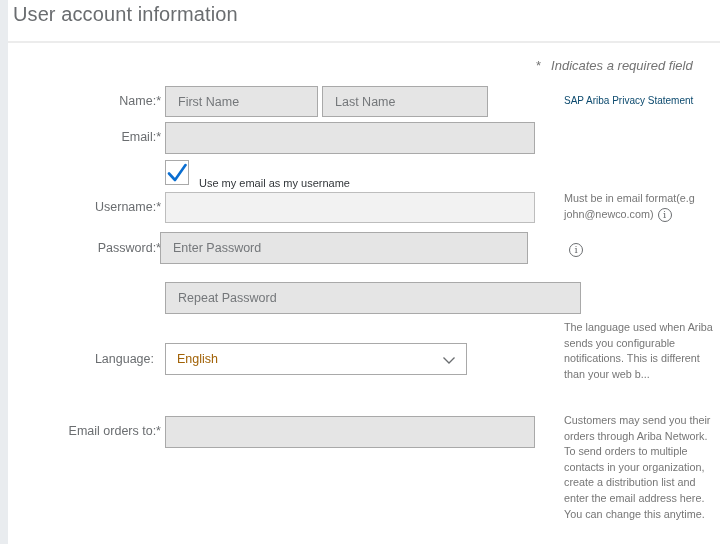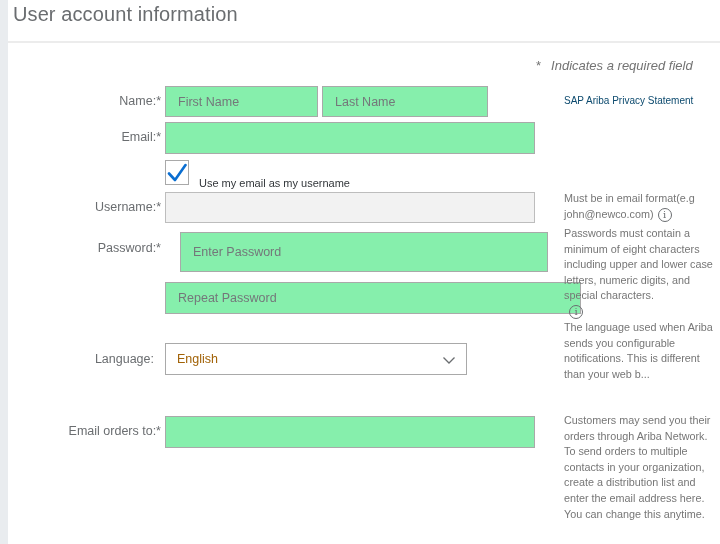--- a/index.html
+++ b/index.html
@@ -5,21 +5,21 @@
   * { box-sizing: border-box; margin: 0; padding: 0; }
   html, body { width: 720px; height: 544px; overflow: hidden; background: #ffffff; }
   body { position: relative; font-family: "Liberation Sans", "DejaVu Sans", sans-serif; color: #32363a; }
   .left-strip { position: absolute; left: 0; top: 0; width: 8px; height: 544px; background: #e9ecef; }
   .title { position: absolute; left: 13px; top: 3px; font-size: 20px; color: #6a6d70; font-weight: normal; letter-spacing: 0.1px; }
   .divider { position: absolute; left: 8px; top: 41px; width: 712px; height: 2px; background: #ececec; }
   .req-note { position: absolute; left: 536px; top: 58px; font-size: 13px; font-style: italic; color: #737373; white-space: nowrap; }
   .req-note .star { font-style: normal; margin-right: 10px; }
   .privacy-link { position: absolute; left: 564px; top: 93px; width: 140px; font-size: 10px; line-height: 16px; color: #0c4a6e; text-decoration: none; cursor: pointer; }
   .label { position: absolute; font-size: 12.5px; color: #6a6d70; text-align: center; white-space: nowrap; }
-  .field { position: absolute; border: 1px solid #a9a9a9; background: #86efac; font-size: 12.5px; color: #6a6d70; padding-left: 12px; display: flex; align-items: center; font-family: "Liberation Sans", "DejaVu Sans", sans-serif; outline: none; }
+  .field { position: absolute; border: 1px solid #a9a9a9; background: #e5e5e5; font-size: 12.5px; color: #6a6d70; padding-left: 12px; display: flex; align-items: center; font-family: "Liberation Sans", "DejaVu Sans", sans-serif; outline: none; }
   .field::placeholder { color: #74777a; }
   .field.disabled { background: #f2f2f2; border-color: #bdbdbd; }
   .checkbox { position: absolute; left: 165px; top: 160px; width: 24px; height: 25px; border: 1px solid #a9a9a9; background: #fff; display: flex; align-items: center; justify-content: center; cursor: pointer; }
   .checkbox svg { width: 20px; height: 20px; }
   .cb-label { position: absolute; left: 199px; top: 165px; font-size: 11px; color: #32363a; white-space: nowrap; margin-top: 12px; }
   .select { position: absolute; left: 165px; top: 343px; width: 302px; height: 32px; border: 1px solid #a9a9a9; background: #fff; padding-left: 11px; font-size: 12.5px; color: #a16207; display: flex; align-items: center; cursor: pointer; }
   .select .chev { position: absolute; right: 10px; top: 9px; width: 14px; height: 14px; }
   .help { position: absolute; left: 564px; width: 150px; font-size: 10.8px; line-height: 15.6px; color: #767676; }
   .info-icon { display: inline-block; width: 14px; height: 14px; border: 1px solid #6a6d70; border-radius: 50%; font-size: 10px; line-height: 12px; text-align: center; color: #6a6d70; font-family: "DejaVu Serif", serif; vertical-align: middle; margin-left: 4px; cursor: pointer; }
 </style>
@@ -47,23 +47,23 @@
       <path d="M2 10.5 L8 17 L18.5 2" fill="none" stroke="#0a6ed1" stroke-width="2.6" stroke-linecap="round" stroke-linejoin="round"></path>
     </svg>
 </div>
 <div class="cb-label">Use my email as my username</div>
 
 <div class="label" style="right:559px; top:200px;">Username:*</div>
 <input class="field disabled" style="left: 165px; top: 192px; width: 370px; height: 31px;" disabled="">
 <div class="help" style="top:191px;"><span>Must be in email format(e.g john@newco.com)</span><span class="info-icon">i</span></div>
 
 <div class="label" style="right:559px; top:241px;padding-left:40px;">Password:*</div>
-<input class="field" type="password" style="left: 180px; top: 232px; width: 368px; height: 40px;" placeholder="Enter Password">
+<input class="field" type="password" style="left: 160px; top: 232px; width: 368px; height: 32px;" placeholder="Enter Password">
 <input class="field" type="password" style="left: 165px; top: 282px; width: 416px; height: 32px;" placeholder="Repeat Password">
-<div class="help" style="top:226px;"><span>Passwords must contain a minimum of eight characters including upper and lower case letters, numeric digits, and special characters.</span><br><span class="info-icon" style="margin-left:5px;">i</span></div>
+<div class="help" style="top:226px;"><br><span class="info-icon" style="margin-left:5px;">i</span></div>
 
 <div class="label" style="right:566px; top:352px;">Language:</div>
 <div class="select">
   <span>English</span>
   <svg class="chev" viewBox="0 0 14 14">
       <path d="M1.5 4.5 L7 10 L12.5 4.5" fill="none" stroke="#6a6d70" stroke-width="1.3"></path>
     </svg>
 </div>
 <div class="help" style="top:320px;">The language used when Ariba sends you configurable notifications. This is different than your web b...</div>
 

